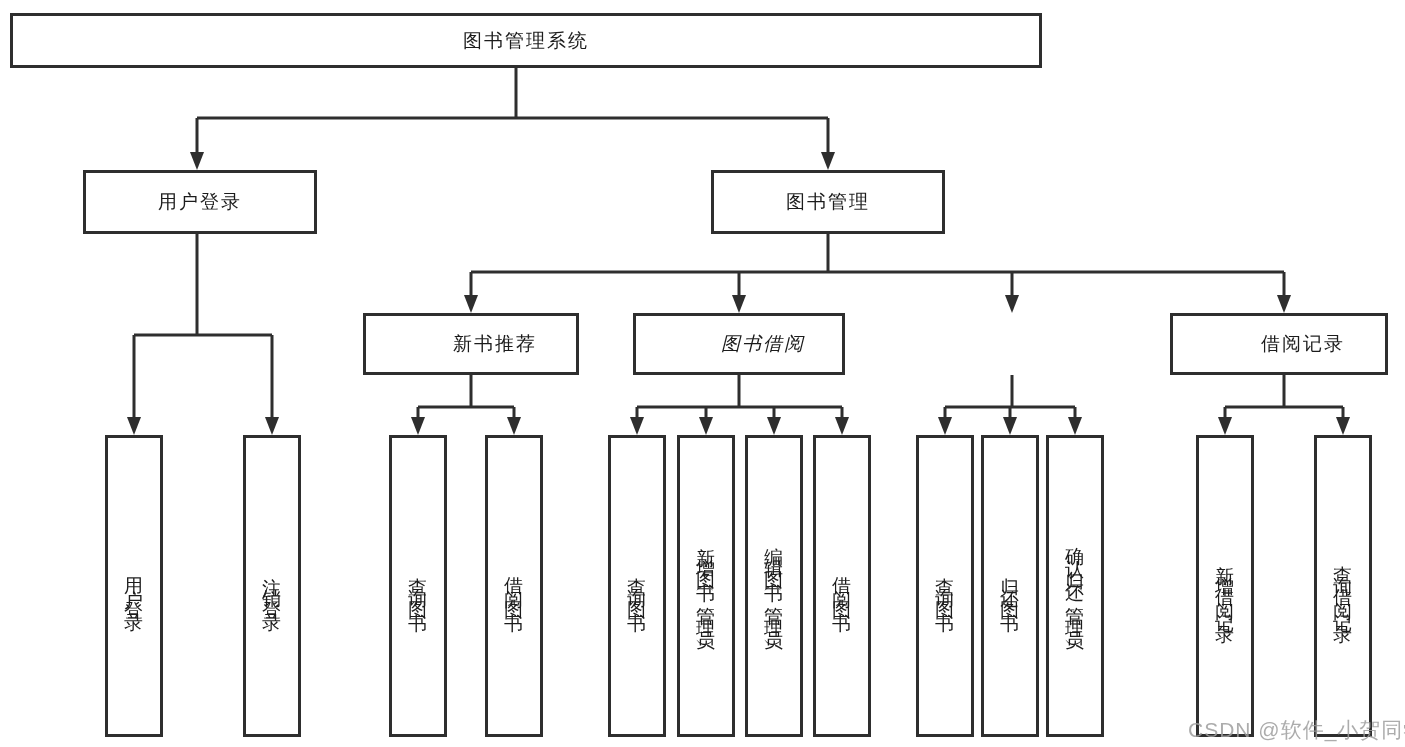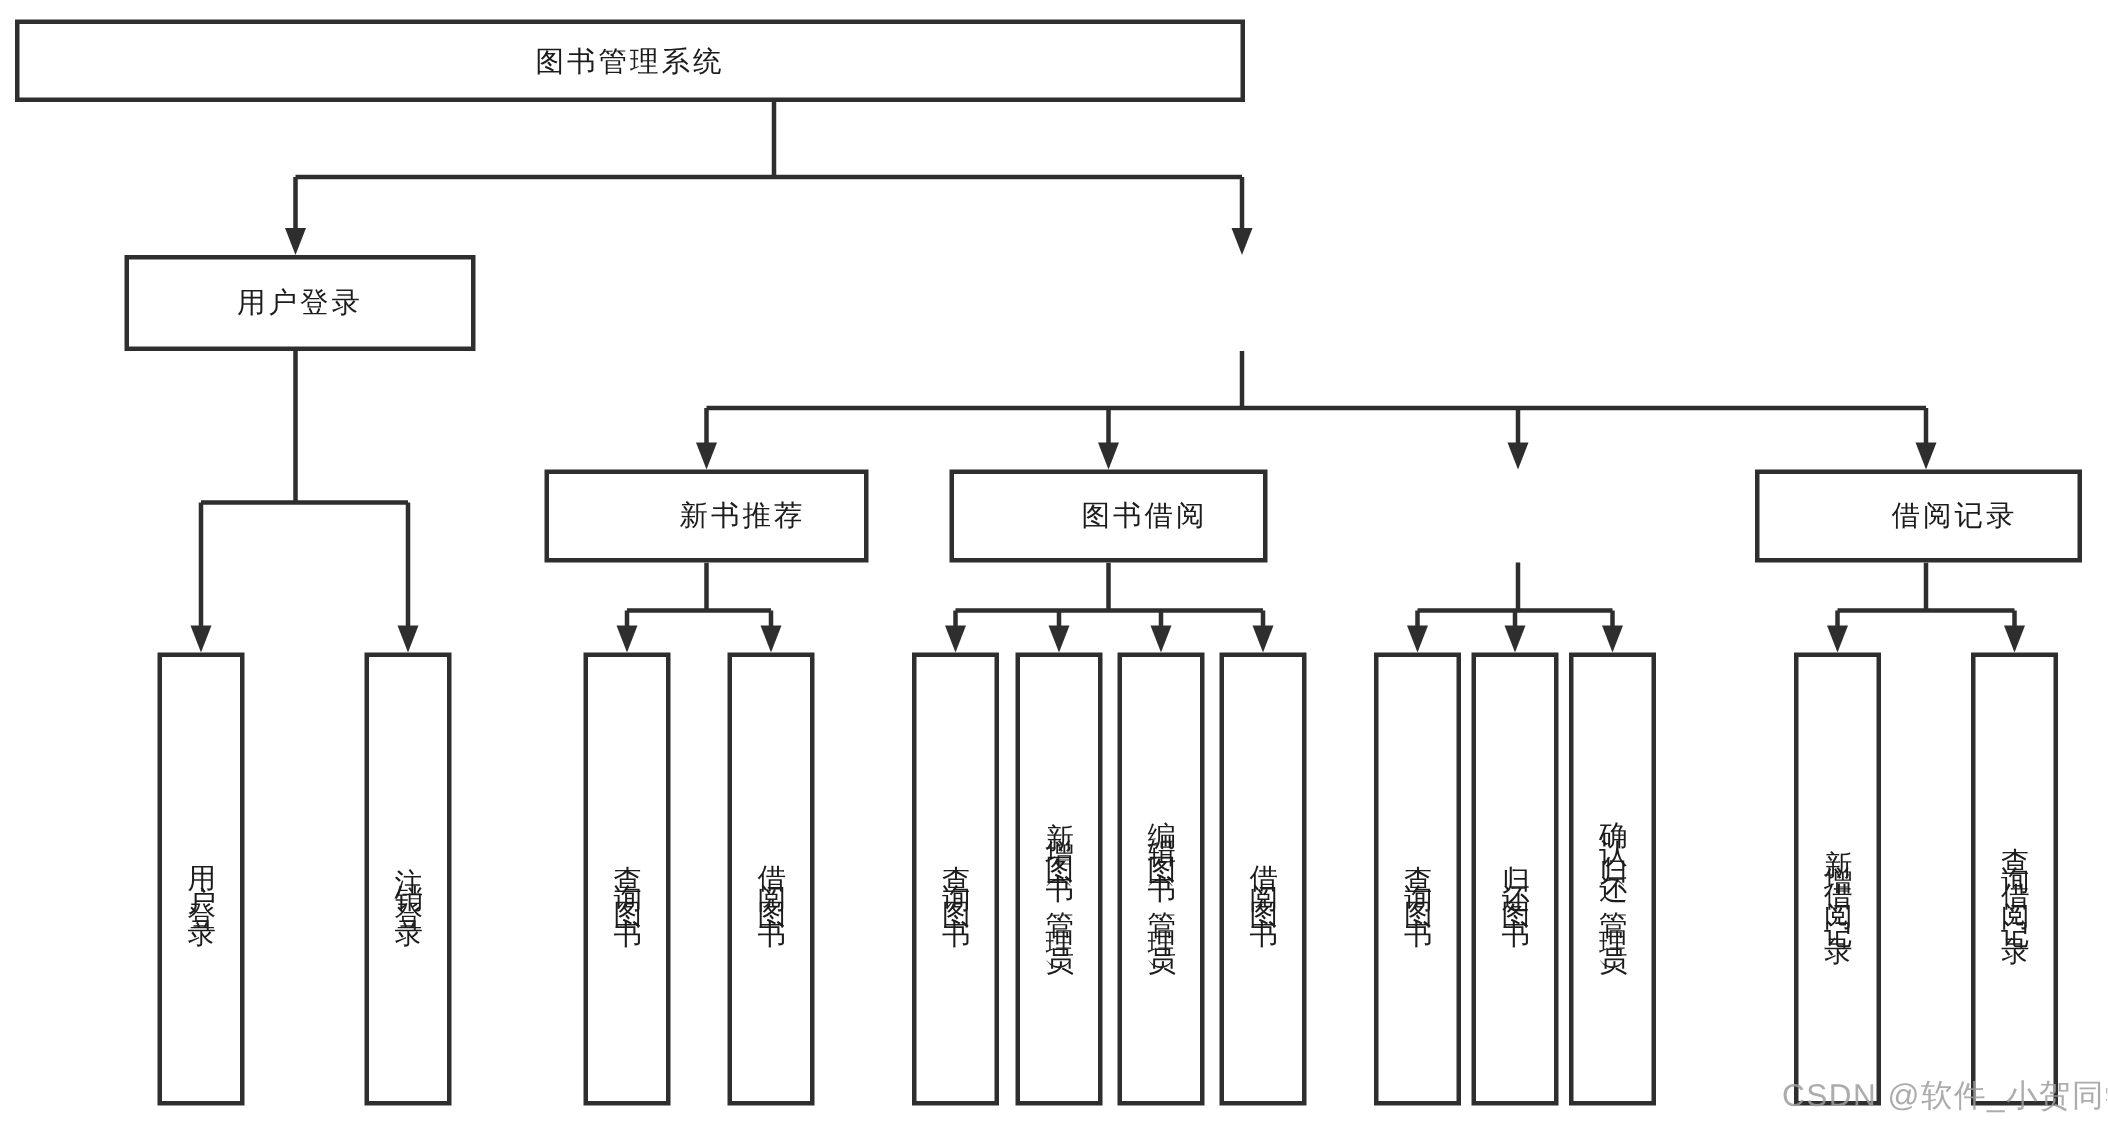--- a/index.html
+++ b/index.html
@@ -28,21 +28,21 @@
     background: #ffffff;
     display: flex;
     align-items: center;
     justify-content: center;
     font-size: 19px;
     color: #1c1c1c;
     letter-spacing: 2px;
     z-index: 2;
   }
   .root {
-    left: 10px; top: 13px; width: 820px; height: 55px;
+    left: 10px; top: 13px; width: 1032px; height: 55px;
   }
   .lvl2 { top: 170px; width: 234px; height: 64px; }
   .lvl3 { top: 313px; height: 62px; padding-left: 48px; }
   .vbox {
     position: absolute;
     box-sizing: border-box;
     top: 435px;
     width: 58px;
     height: 302px;
     border: 3px solid #2e2e2e;
@@ -116,23 +116,24 @@
       <polygon points="1003,417 1017,417 1010,435"></polygon>
       <polygon points="1068,417 1082,417 1075,435"></polygon>
       <polygon points="1218,417 1232,417 1225,435"></polygon>
       <polygon points="1336,417 1350,417 1343,435"></polygon>
     </g>
   </svg>
 
   <div class="hbox root">图书管理系统</div>
 
   <div class="hbox lvl2" style="left:83px;">用户登录</div>
+  <div class="hbox lvl2" style="left:711px;">图书管理</div>
 
   <div class="hbox lvl3" style="left:363px;width:216px;">新书推荐</div>
-  <div class="hbox lvl3" style="left:633px;width:212px;">图书借阅</div>
+  <div class="hbox lvl3" style="left:633px;width:212px;font-style:italic;">图书借阅</div>
   <div class="hbox lvl3" style="left:1170px;width:218px;">借阅记录</div>
 
   <div class="vbox" style="left:105px;">
     <span class="vtext">用户登录</span>
   </div>
   <div class="vbox" style="left:243px;">
     <span class="vtext">注销登录</span>
   </div>
 
   <div class="vbox" style="left:389px;">

